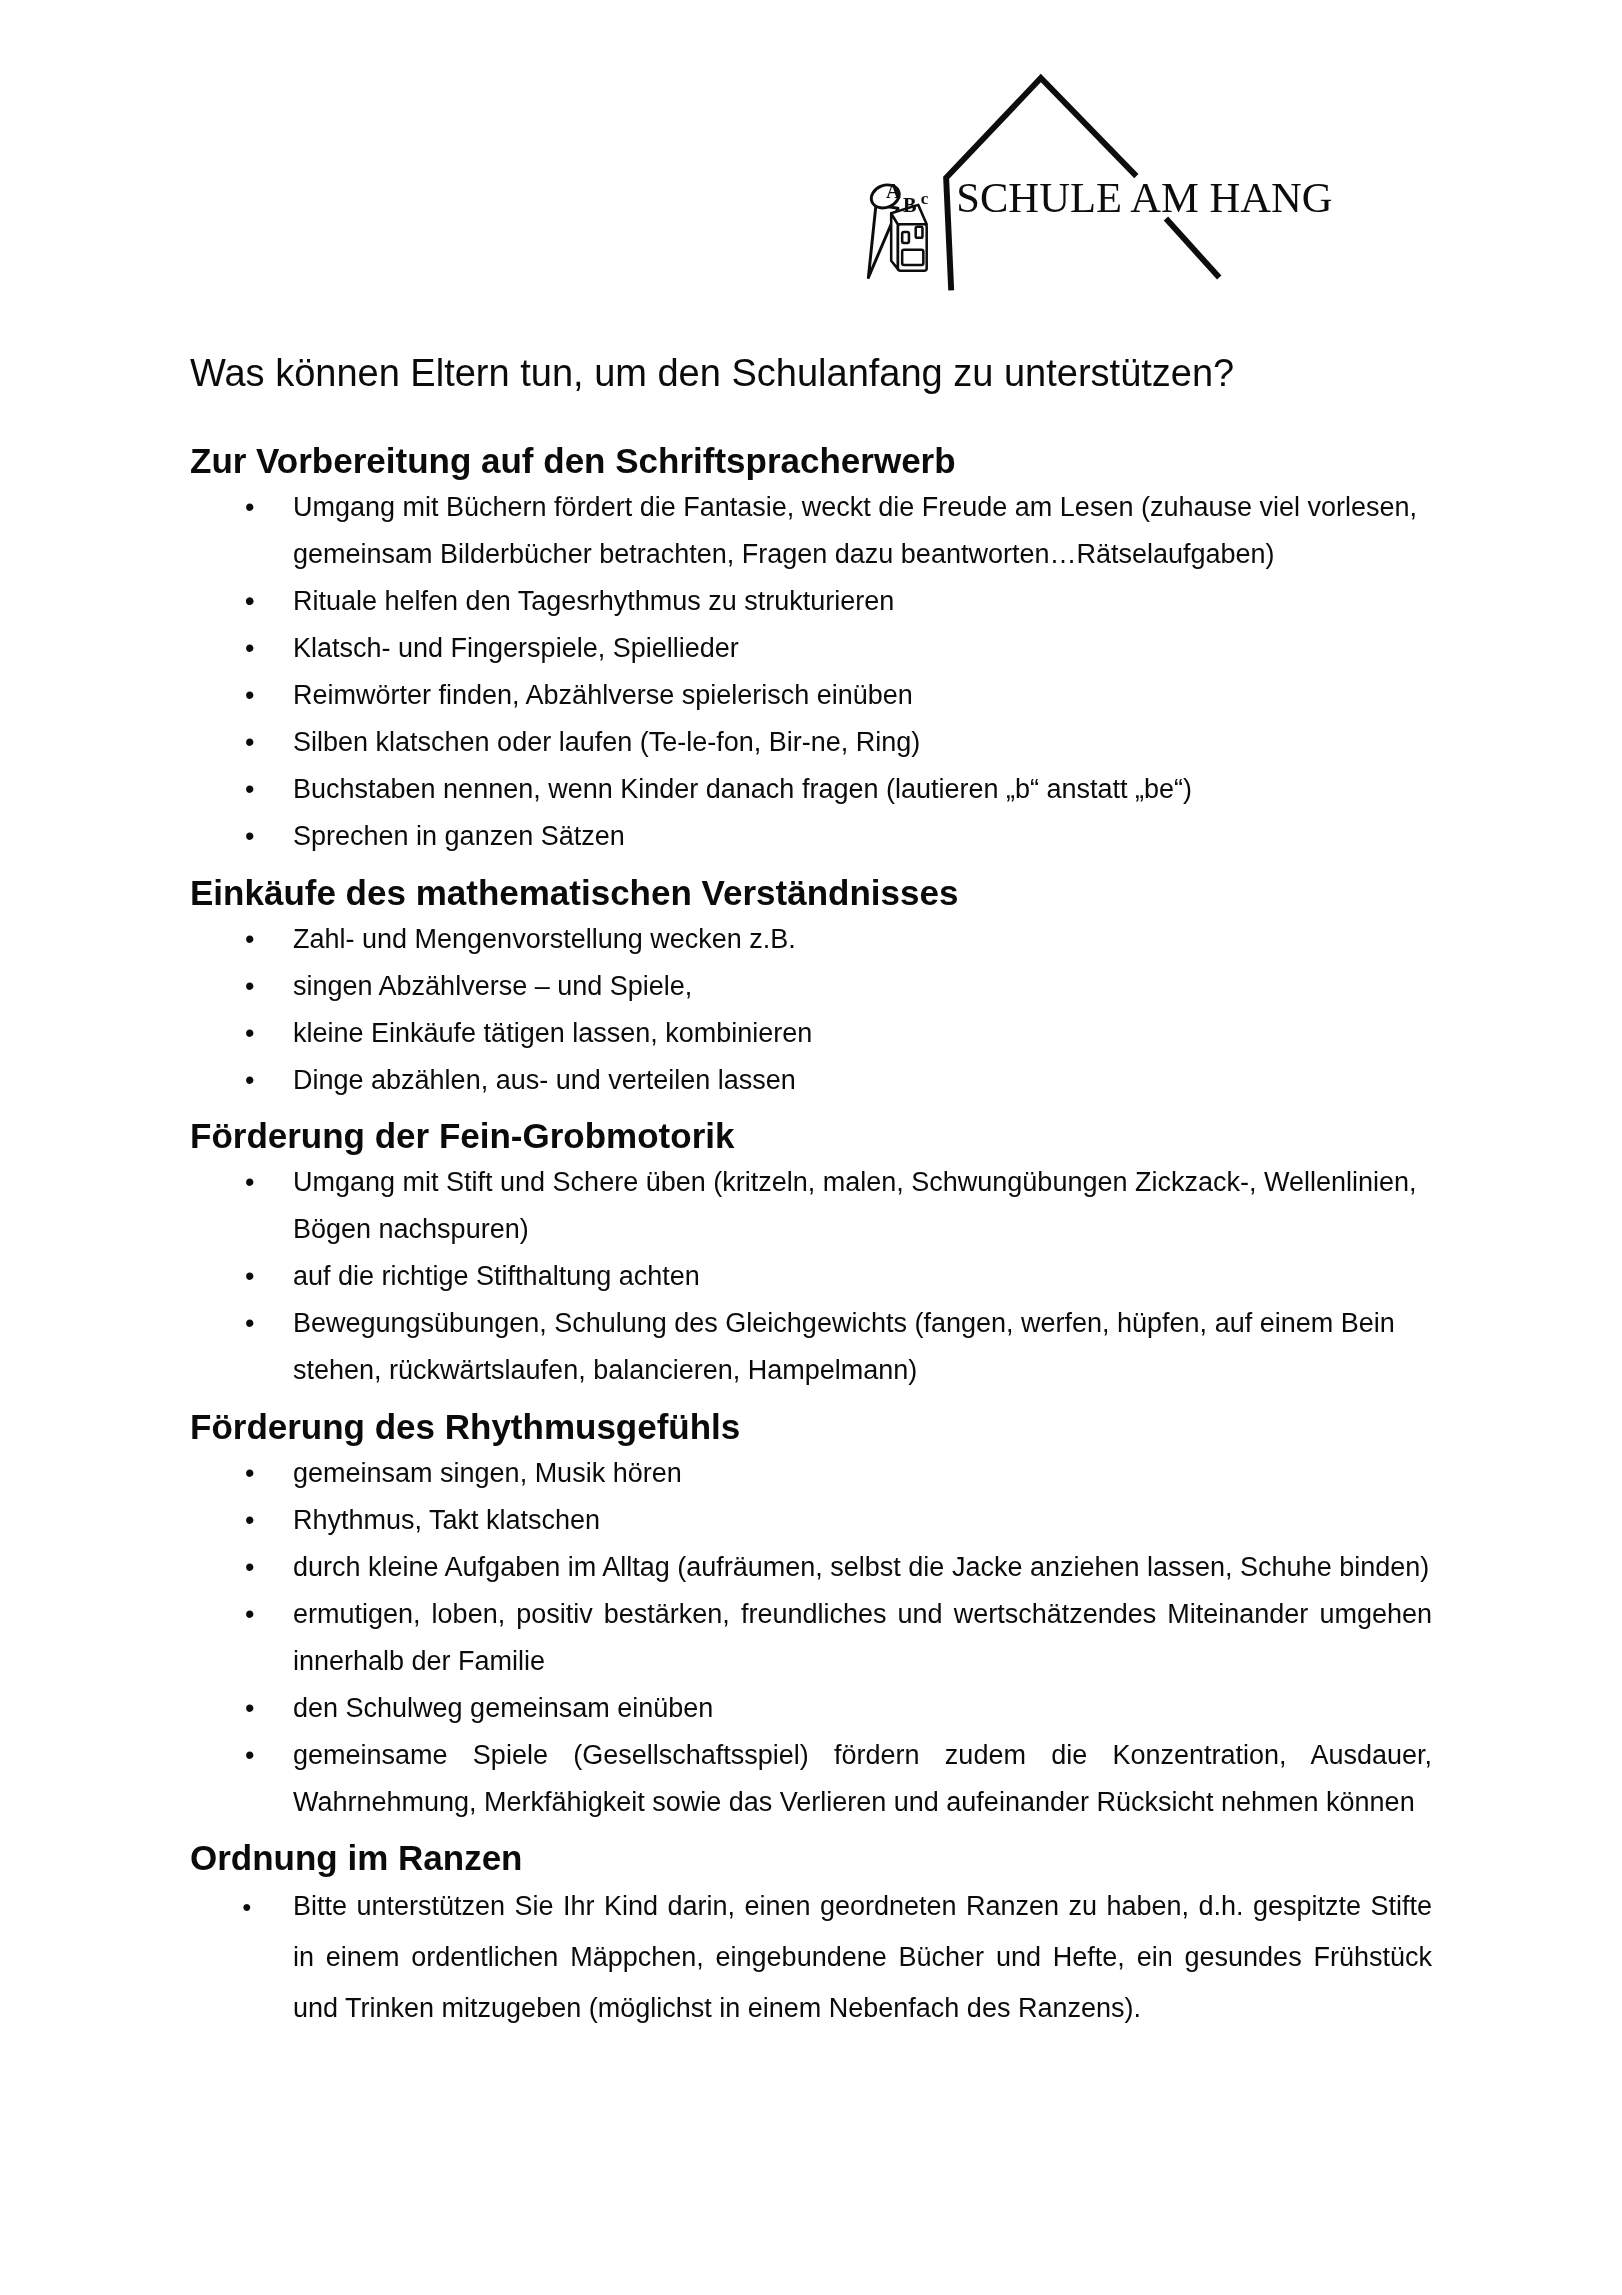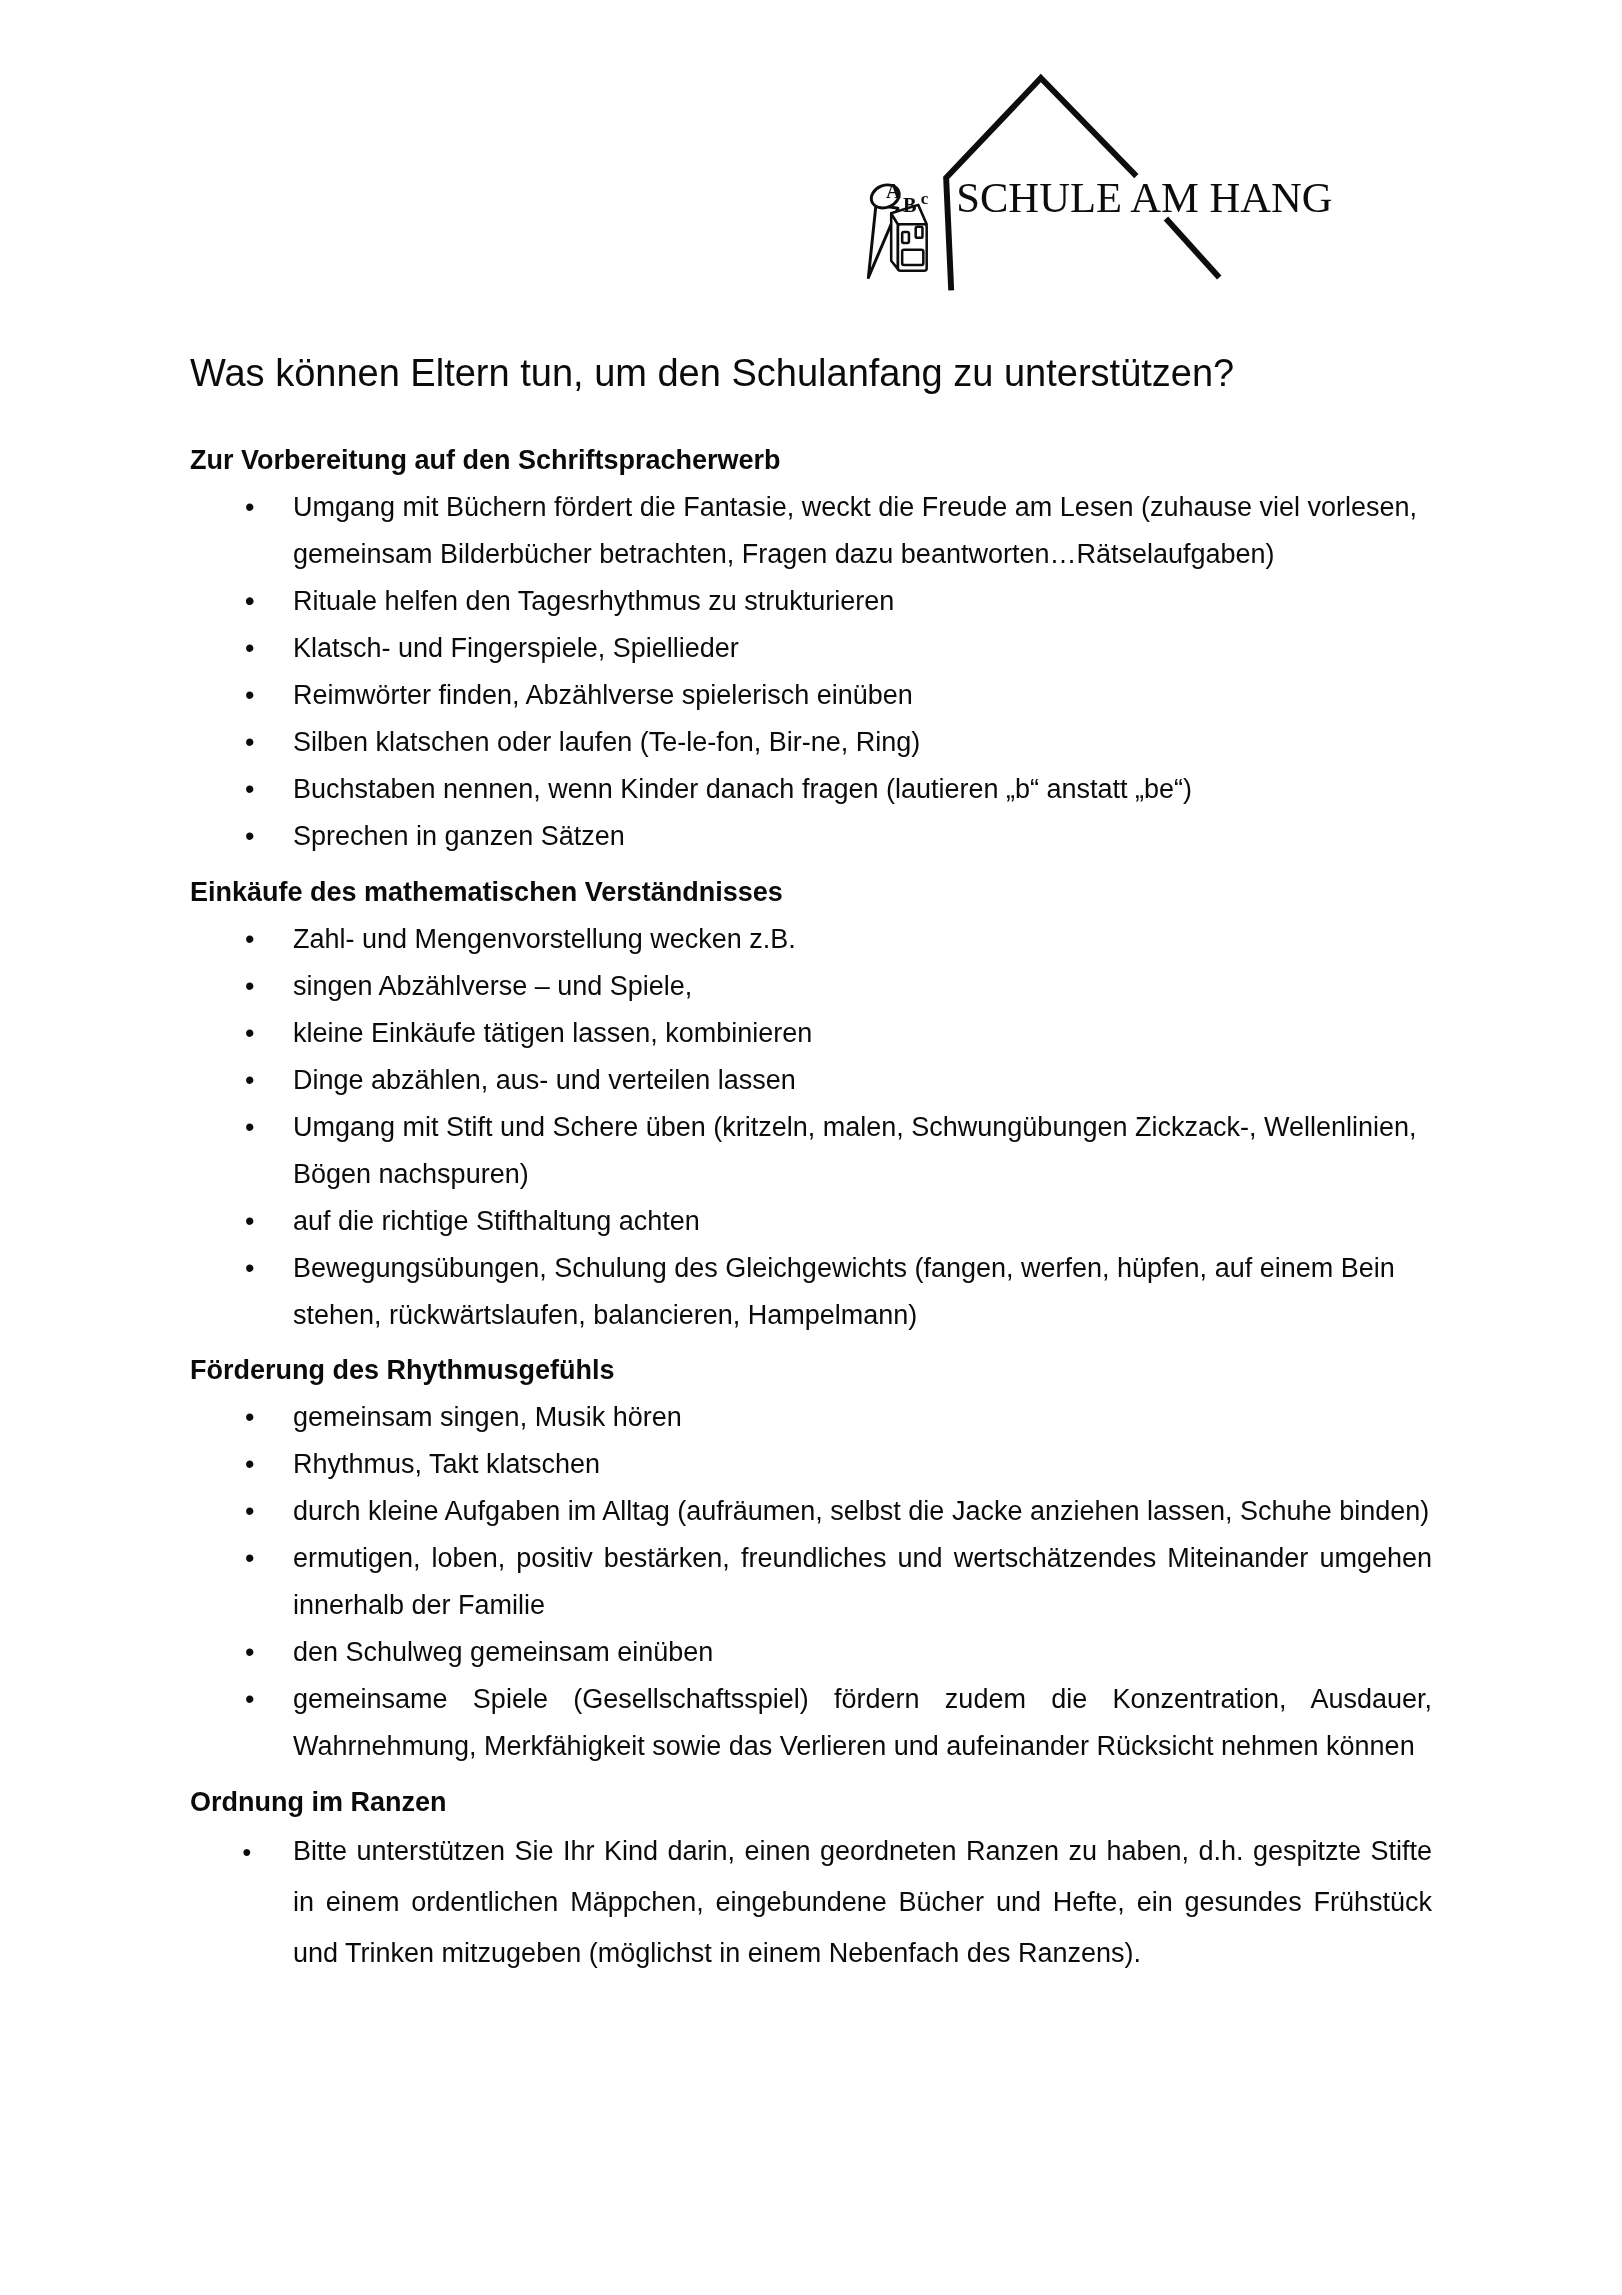--- a/index.html
+++ b/index.html
@@ -25,21 +25,21 @@
     font-weight: bold;
   }
 
   
   .doc { position: absolute; left: 190px; top: 351px; width: 1242px; }
   h1.title {
     font-size: 38px; line-height: 44px; font-weight: normal;
     margin: 0 0 47px 0; padding: 0; letter-spacing: 0;
   }
   section.sec h2 {
-    font-size: 27px; line-height: 37px; font-weight: bold;
+    font-size: 35px; line-height: 37px; font-weight: bold;
     margin: 13.5px 0 5px 0; padding: 0;
   }
   ul.blist { list-style: none; margin: 0; padding: 0; }
   ul.blist li {
     position: relative;
     padding-left: 103px;
     font-size: 27px; line-height: 47px;
   }
   ul.blist li .marker {
     position: absolute; left: 55px; top: 0;
@@ -105,20 +105,21 @@
     <h2>Einkäufe des mathematischen Verständnisses</h2>
     <ul class="blist">
             <li><span class="marker">•</span><span>Zahl- und Mengenvorstellung wecken z.B.</span></li>
             <li><span class="marker">•</span><span>singen Abzählverse – und Spiele,</span></li>
             <li><span class="marker">•</span><span>kleine Einkäufe tätigen lassen, kombinieren</span></li>
             <li><span class="marker">•</span><span>Dinge abzählen, aus- und verteilen lassen</span></li>
           </ul>
   </section>
 
   <section class="sec style-dot">
+    <h2>Förderung der Fein-Grobmotorik</h2>
     <ul class="blist">
             <li><span class="marker">•</span><span>Umgang mit Stift und Schere üben (kritzeln, malen, Schwungübungen Zickzack-, Wellenlinien, Bögen nachspuren)</span></li>
             <li><span class="marker">•</span><span>auf die richtige Stifthaltung achten</span></li>
             <li><span class="marker">•</span><span>Bewegungsübungen, Schulung des Gleichgewichts (fangen, werfen, hüpfen, auf einem Bein stehen, rückwärtslaufen, balancieren, Hampelmann)</span></li>
           </ul>
   </section>
 
   <section class="sec style-dot">
     <h2>Förderung des Rhythmusgefühls</h2>
     <ul class="blist">

